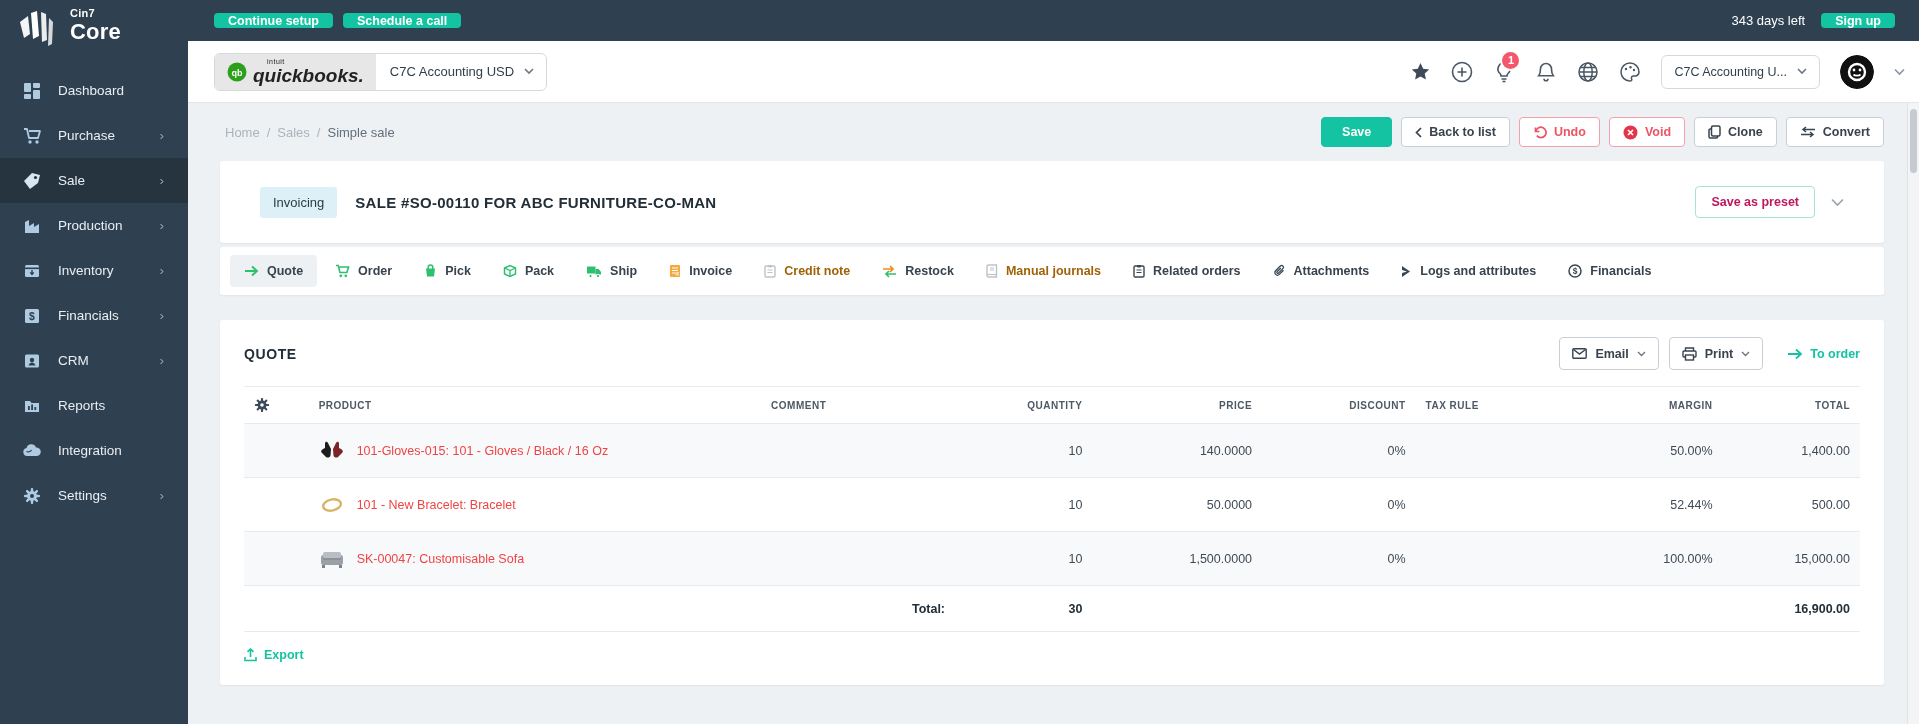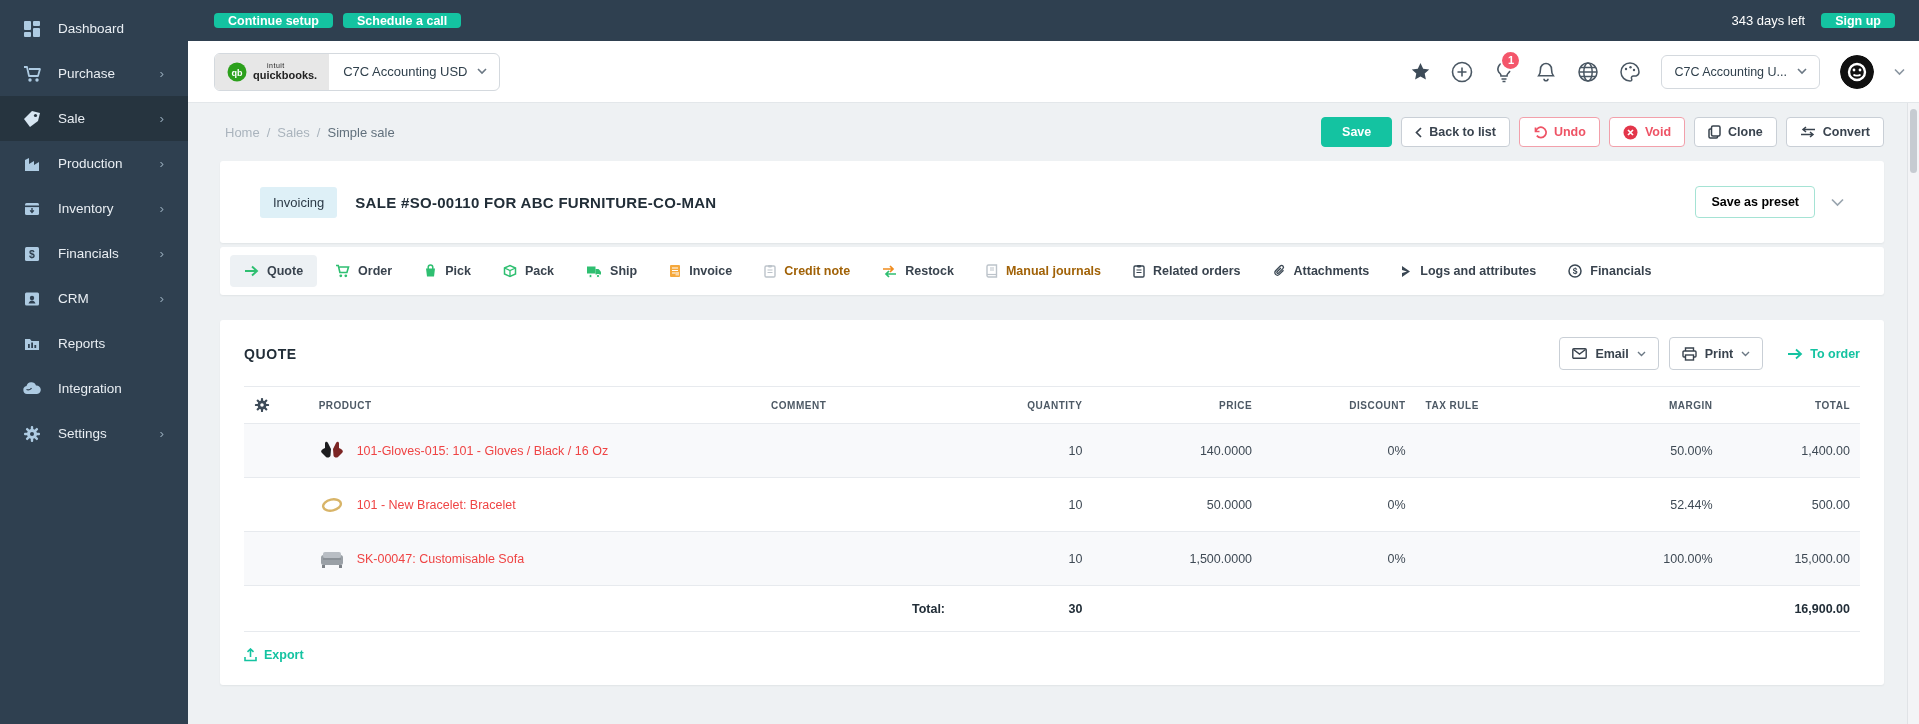--- a/index.html
+++ b/index.html
@@ -26,21 +26,21 @@
   .topbar .btn-teal { margin-right:10px; }
   .topbar-right { margin-left:auto; display:flex; align-items:center; gap:16px; }
   .days-left { color:#fff; font-size:13px; }
 
   
   .subheader { position:absolute; left:188px; top:41px; right:0; height:62px; background:#fff; border-bottom:1px solid #e3e7ea; display:flex; align-items:center; padding:0 14px 0 26px; z-index:4; }
   .qb-select { display:flex; align-items:center; border:1px solid #d4d9de; border-radius:6px; overflow:hidden; height:38px; cursor:pointer; background:#fff; }
   .qb-logo-box { background:#e7e7e7; height:100%; display:flex; align-items:center; gap:6px; padding:0 12px; }
   .qb-text { line-height:1; color:#222; }
   .qb-text .intuit { font-size:7px; letter-spacing:.5px; display:block; margin-bottom:1px; margin-left:14px;}
-  .qb-text .qbooks { font-size:11px; font-weight:700; display:block; }
+  .qb-text .qbooks { font-size:19px; font-weight:700; display:block;font-style:italic; }
   .qb-account { padding:0 10px 0 14px; font-size:13px; color:#30404c; }
   .qb-chev { padding-right:12px; color:#6b7884; }
   .subheader-right { margin-left:auto; display:flex; align-items:center; gap:20px; }
   .hicon { width:22px; height:22px; display:flex; align-items:center; justify-content:center; cursor:pointer; position:relative; }
   .badge { position:absolute; top:-11px; right:-6px; min-width:21px; height:21px; border-radius:50%; background:#f4566b; color:#fff; font-size:11px; font-weight:700; display:flex; align-items:center; justify-content:center; border:2px solid #fff; }
   .account-select { display:flex; align-items:center; gap:10px; border:1px solid #d4d9de; border-radius:6px; height:34px; padding:0 12px; font-size:12.5px; color:#30404c; cursor:pointer; min-width:135px; }
   .avatar { width:34px; height:34px; border-radius:50%; cursor:pointer; }
   .user-chev { color:#8a95a0; cursor:pointer; }
 
   
@@ -50,21 +50,21 @@
   .crumbs .current { color:#61707c; }
   .crumb-actions { margin-left:auto; display:flex; gap:9px; }
   .abtn { display:inline-flex; align-items:center; gap:7px; height:30px; padding:0 13px; border-radius:4px; background:#fff; border:1px solid #c9cfd6; font-size:12.5px; font-weight:600; color:#39434e; cursor:pointer; font-family:"Liberation Sans",sans-serif; }
   .abtn.save { background:#14c3a1; border-color:#14c3a1; color:#fff; padding:0 20px; }
   .abtn.danger { border-color:#f2a0ab; color:#ee5365; }
 
   .card { background:#fff; border-radius:3px; box-shadow:0 1px 2px rgba(20,30,40,.06); }
   .title-card { height:82px; display:flex; align-items:center; padding:0 40px; margin-bottom:4px; }
   .status-badge { background:#def0f7; color:#2c3a47; font-size:13px; padding:8px 13px; border-radius:3px; }
   .doc-title { font-size:15px; font-weight:700; letter-spacing:.3px; color:#222e38; margin-left:18px; }
-  .preset-btn { margin-left:auto; background:#fff; border:1px solid #a5e3d4; color:#000000; font-size:12.5px; font-weight:600; height:32px; padding:0 15px; border-radius:4px; cursor:pointer; font-family:"Liberation Sans",sans-serif; }
+  .preset-btn { margin-left:auto; background:#fff; border:1px solid #a5e3d4; color:#be185d; font-size:12.5px; font-weight:600; height:32px; padding:0 15px; border-radius:4px; cursor:pointer; font-family:"Liberation Sans",sans-serif; }
   .title-chev { margin-left:16px; color:#9aa5af; cursor:pointer; }
 
   .tabs-card { height:48px; display:flex; align-items:center; padding:0 10px; margin-bottom:25px; gap:4px; }
   .tab { display:inline-flex; align-items:center; gap:8px; padding:9px 14px; border-radius:4px; font-size:12.5px; font-weight:600; color:#39434e; cursor:pointer; white-space:nowrap; }
   .tab.active { background:#edf1f4; }
   .tab.disabled { color:#a16207; cursor:default; }
 
   .quote-card { padding:17px 24px 14px; }
   .quote-head { display:flex; align-items:center; }
   .quote-title { font-size:14px; font-weight:700; letter-spacing:.6px; color:#222e38; }
@@ -92,20 +92,34 @@
   .scroll-thumb { position:absolute; top:6px; left:2px; right:2px; height:64px; background:#c6cbd1; border-radius:6px; cursor:pointer; }
 
   svg { display:block; }
 </style>
 </head>
 <body>
 
 <div class="page">
 
   <aside class="sidebar">
+    <div class="logo">
+      <svg class="logo-mark" width="44" height="42" viewBox="0 0 44 42">
+        <g fill="#ffffff">
+          <path d="M4 12 L12 6 L14 24 L8 28 Z" opacity=".95"></path>
+          <path d="M15 3 L21 1 L23 26 L17 29 Z"></path>
+          <path d="M25 2 L30 4 L31 30 L26 32 Z" opacity=".9"></path>
+          <path d="M33 8 L37 12 L36 34 L32 36 Z" opacity=".8"></path>
+        </g>
+      </svg>
+      <div class="logo-text">
+        <span class="small">Cin7</span>
+        <span class="big">Core</span>
+      </div>
+    </div>
     <nav class="nav">
       <div class="nav-item">
         <span class="nav-icon">
           <svg width="18" height="18" viewBox="0 0 18 18" fill="#aecbe2">
               <rect x="1" y="1" width="7" height="9" rx="1"></rect>
               <rect x="10" y="1" width="7" height="5" rx="1"></rect>
               <rect x="1" y="12" width="7" height="5" rx="1"></rect>
               <rect x="10" y="8" width="7" height="9" rx="1"></rect>
             </svg>
         </span>

